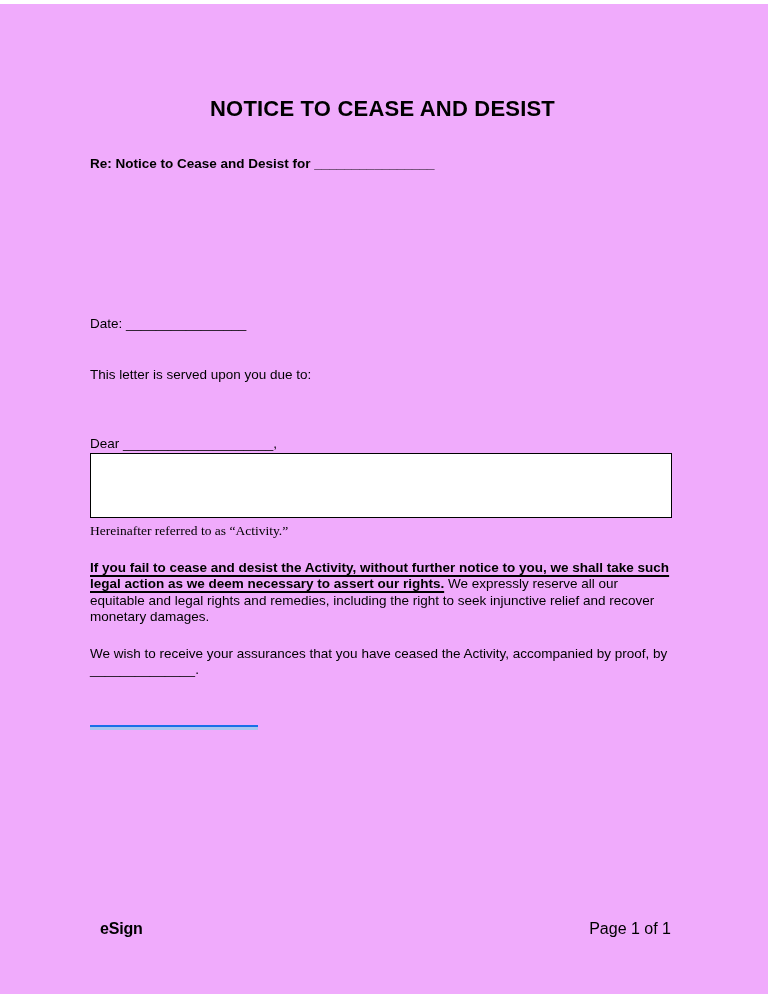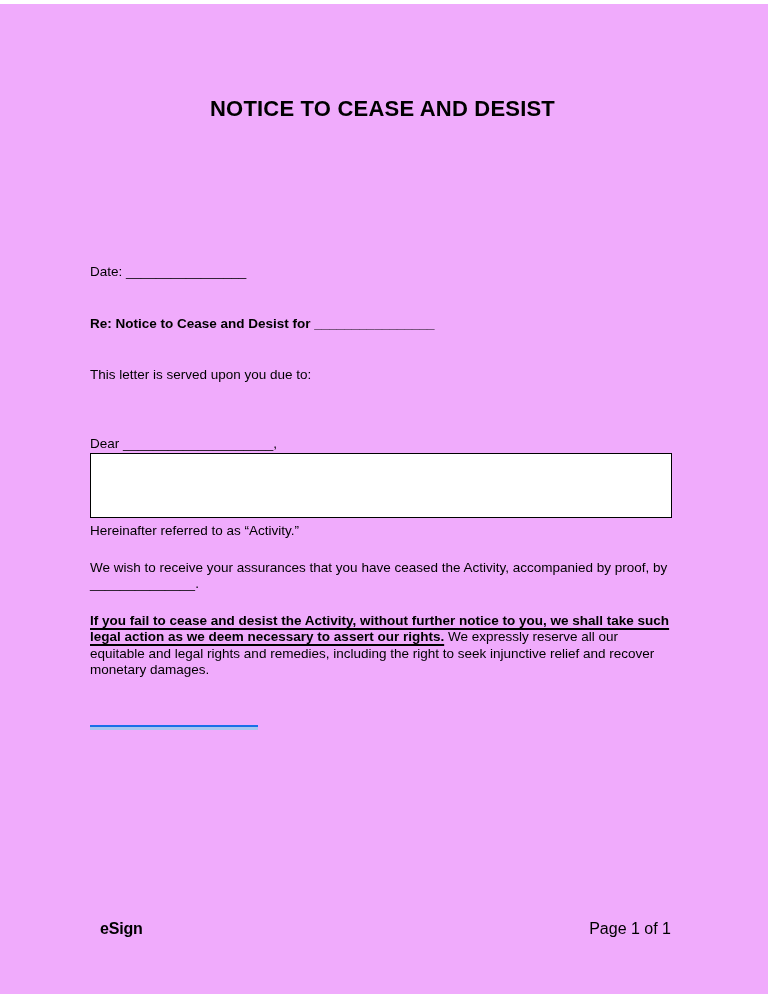--- a/index.html
+++ b/index.html
@@ -36,21 +36,21 @@
   .re-line     { margin-top: 35px; font-weight: bold; }
   .dear-line   { margin-top: 52px; }
   .served-line { margin-top: 35px; }
   .activity-box {
     margin-top: 1px;
     width: 582px;
     height: 65px;
     border: 1.5px solid #000000;
     background: #ffffff;
   }
-  .hereinafter { margin-top: 5px; }
+  .hereinafter { margin-top: 5px; font-family: Liberation Serif, serif; }
   .warning     { margin-top: 20px; }
   .assurance   { margin-top: 20px; }
   .closing     { margin-top: 38px; color: #111111; }
   .bold-underline {
     font-weight: bold;
     text-decoration: underline;
     text-decoration-thickness: 1.5px;
     text-underline-offset: 2.5px;
   }
   .signature-line {
@@ -79,35 +79,35 @@
   }
 </style>
 </head>
 <body>
 
 <div class="page">
   <div class="content">
 
     <h1 class="title">NOTICE TO CEASE AND DESIST</h1>
 
+    <p class="line re-line"><span>Re: Notice to Cease and Desist for </span><span>________________</span></p>
+
     <p class="line date-line"><span>Date: </span><span>________________</span></p>
-
-    <p class="line re-line"><span>Re: Notice to Cease and Desist for </span><span>________________</span></p>
 
     <p class="line served-line">This letter is served upon you due to:</p>
 
     <p class="line dear-line"><span>Dear </span><span>____________________</span><span>,</span></p>
 
     <div class="activity-box"></div>
 
     <p class="line hereinafter">Hereinafter referred to as “Activity.”</p>
 
+    <p class="para warning"><span class="bold-underline">If you fail to cease and desist the Activity, without further notice to you, we shall take such legal action as we deem necessary to assert our rights.</span><span> We expressly reserve all our equitable and legal rights and remedies, including the right to seek injunctive relief and recover monetary damages.</span></p>
+
     <p class="para assurance"><span>We wish to receive your assurances that you have ceased the Activity, accompanied by proof, by </span><span>______________</span><span>.</span></p>
-
-    <p class="para warning"><span class="bold-underline">If you fail to cease and desist the Activity, without further notice to you, we shall take such legal action as we deem necessary to assert our rights.</span><span> We expressly reserve all our equitable and legal rights and remedies, including the right to seek injunctive relief and recover monetary damages.</span></p>
 
 
     <div class="signature-line"></div>
 
   </div>
 
   <div class="footer">
     <span class="brand">eSign</span>
     <span class="page-num">Page 1 of 1</span>
   </div>

